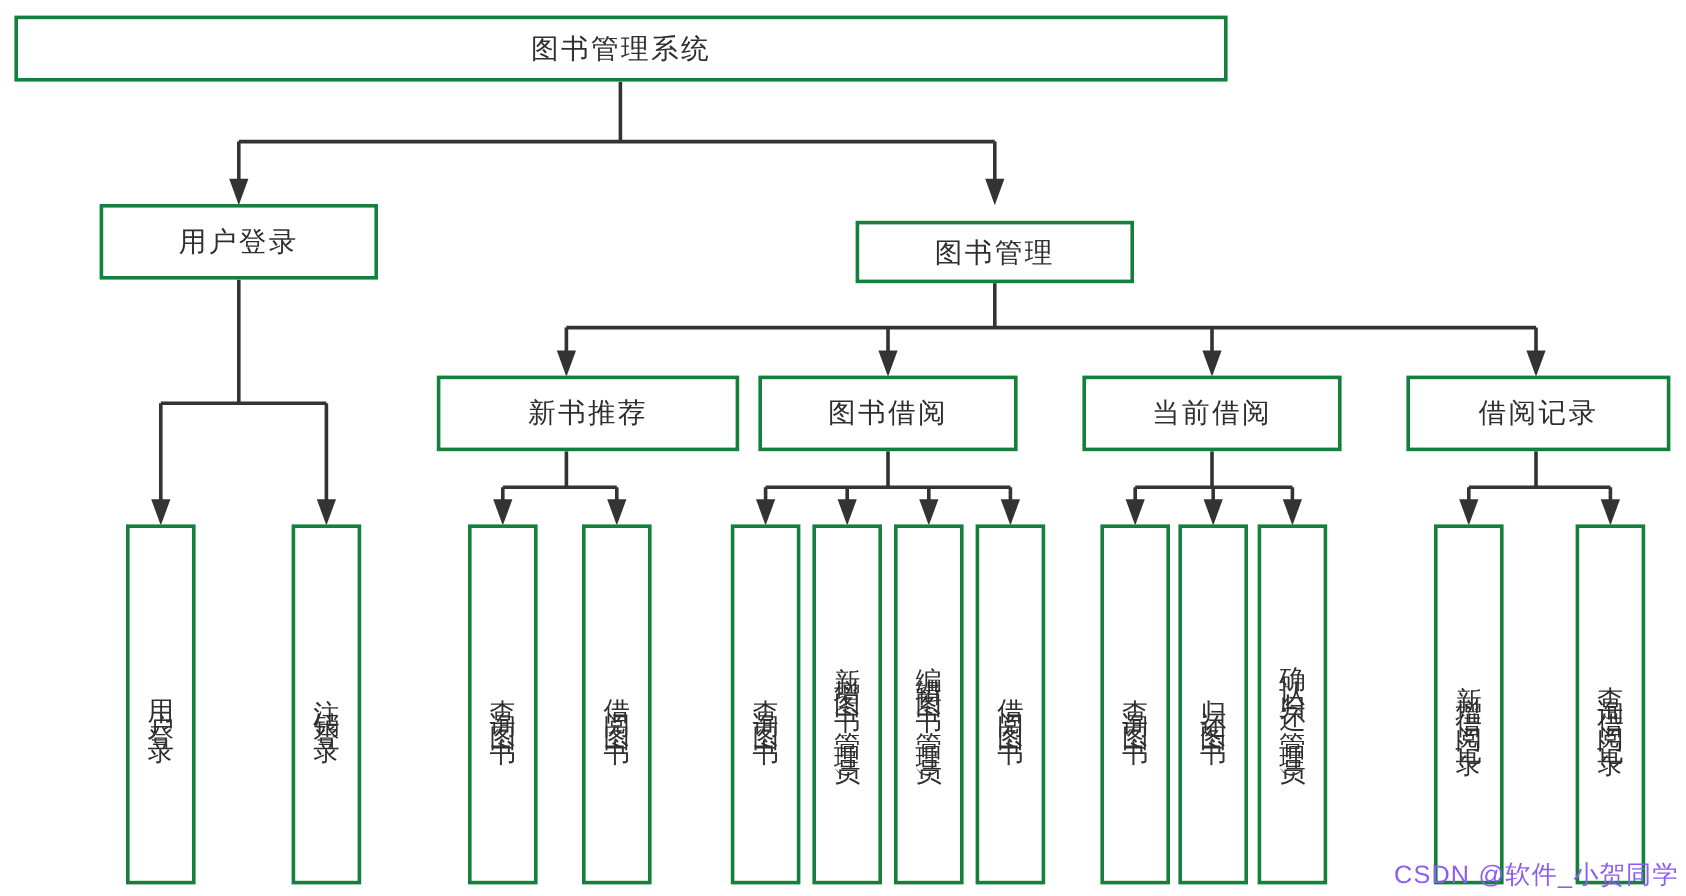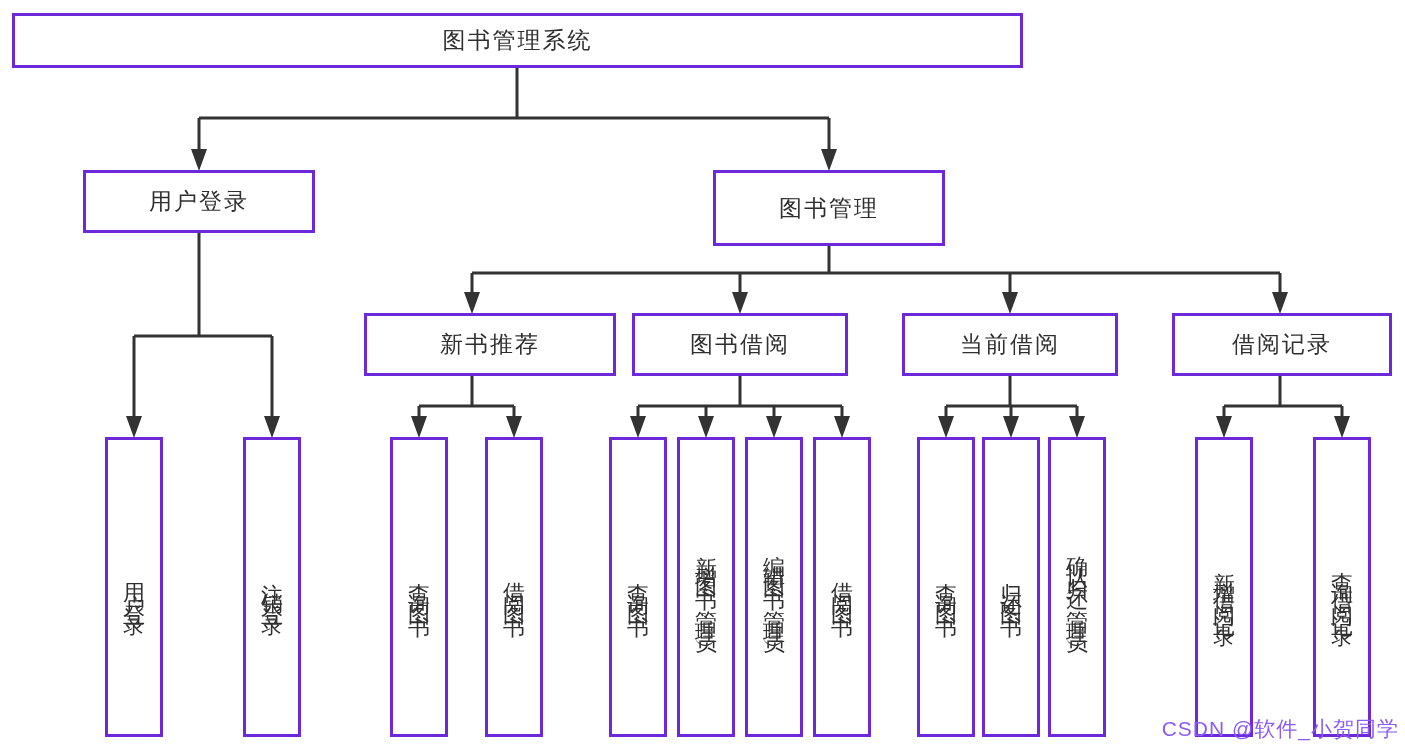--- a/index.html
+++ b/index.html
@@ -20,42 +20,42 @@
     position: absolute;
     left: 0;
     top: 0;
     width: 1405px;
     height: 747px;
   }
   .box {
     position: absolute;
     box-sizing: border-box;
     background: #ffffff;
-    border: 3px solid #6d28d9;
+    border: 3px solid #15803d;
     display: flex;
     align-items: center;
     justify-content: center;
   }
   .h-label {
     font-size: 23px;
     letter-spacing: 2px;
     white-space: nowrap;
   }
   .v-label {
     writing-mode: vertical-rl;
     text-orientation: mixed;
     font-size: 22px;
     letter-spacing: 11px;
     line-height: 1;
     white-space: nowrap;
   }
   
   .n-root  { left: 12px;   top: 13px;  width: 1011px; height: 55px; }
   .n-login { left: 83px;   top: 170px; width: 232px;  height: 63px; }
-  .n-mgmt  { left: 713px;  top: 170px; width: 232px;  height: 76px; }
+  .n-mgmt  { left: 713px;  top: 184px; width: 232px;  height: 52px; }
   .n-l3-0  { left: 364px;  top: 313px; width: 252px;  height: 63px; }
   .n-l3-1  { left: 632px;  top: 313px; width: 216px;  height: 63px; }
   .n-l3-2  { left: 902px;  top: 313px; width: 216px;  height: 63px; }
   .n-l3-3  { left: 1172px; top: 313px; width: 220px;  height: 63px; }
   .leaf    { top: 437px;   width: 58px; height: 300px; }
   .lf-0  { left: 105px; }
   .lf-1  { left: 243px; }
   .lf-2  { left: 390px; }
   .lf-3  { left: 485px; }
   .lf-4  { left: 609px; }

